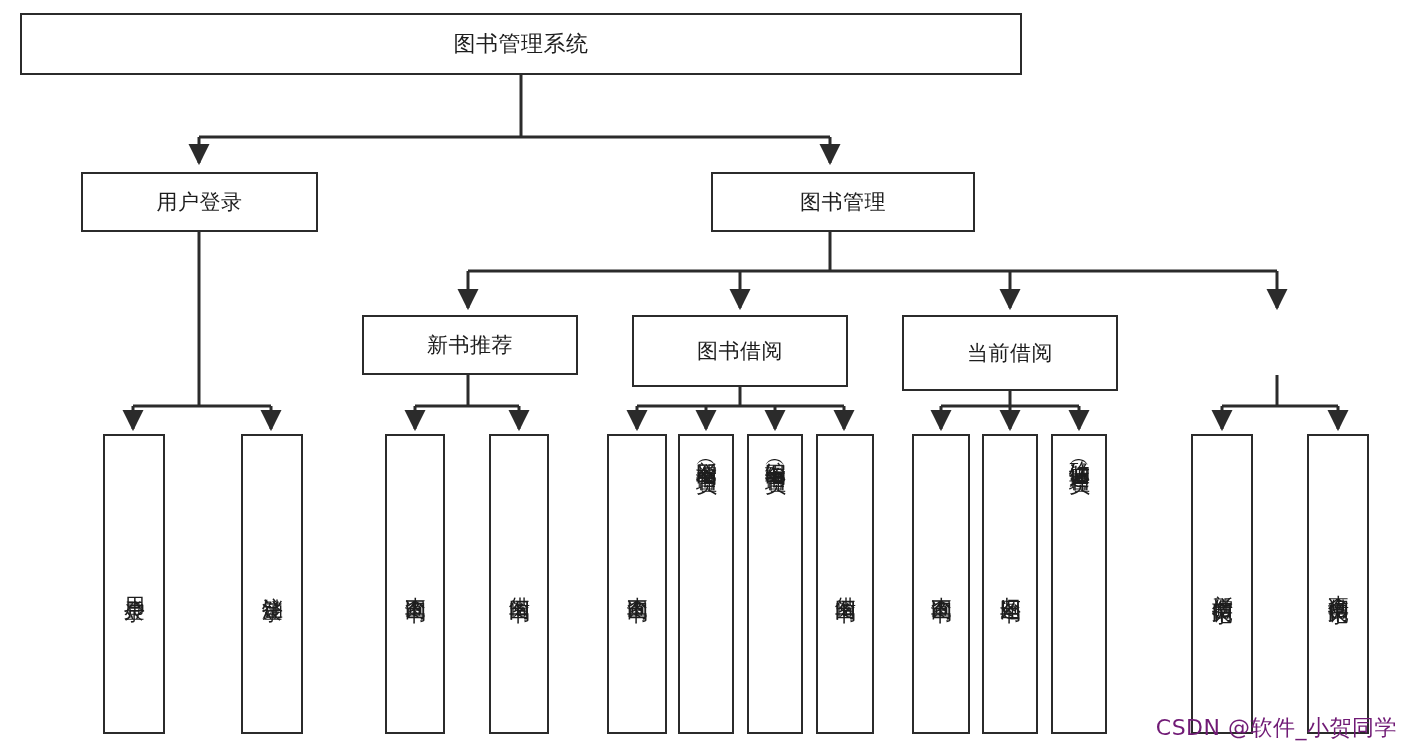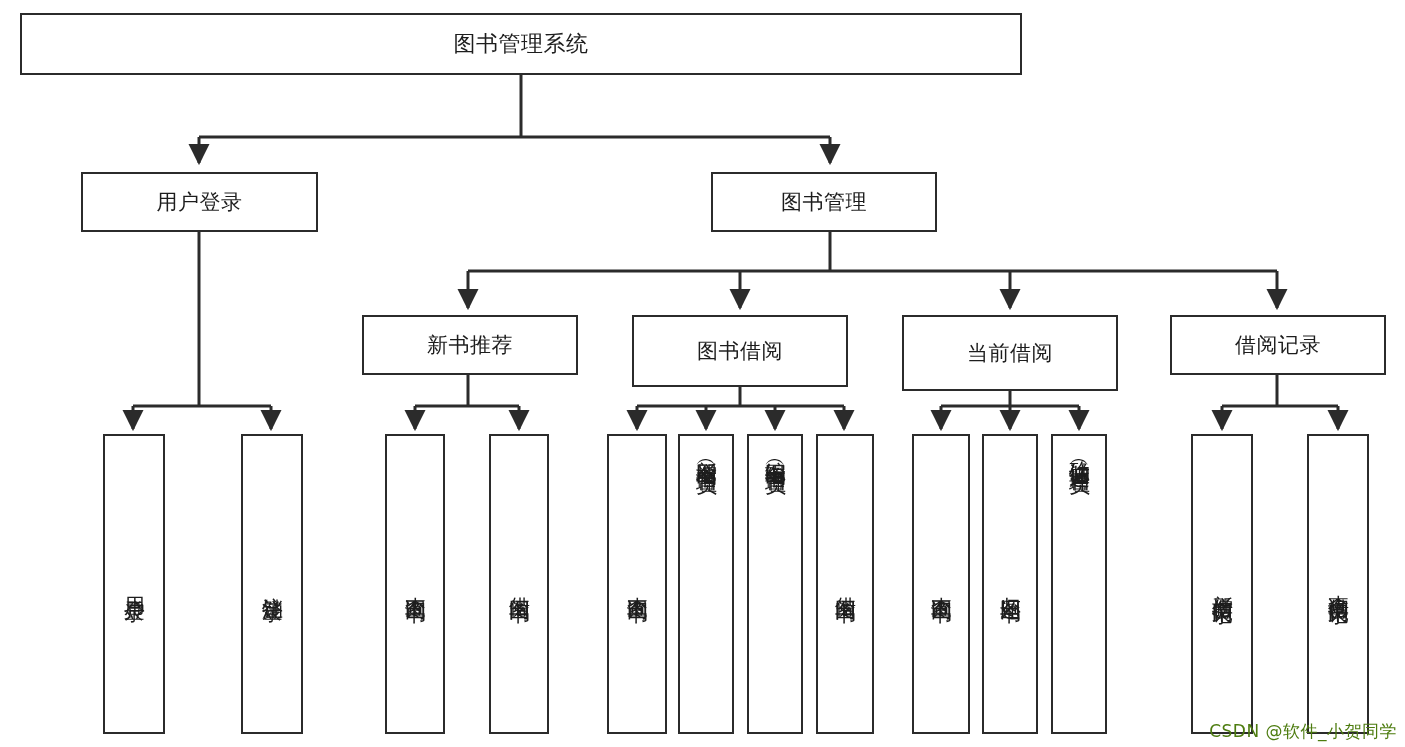--- a/index.html
+++ b/index.html
@@ -65,22 +65,22 @@
     white-space: nowrap;
   }
   .node.vert.mid {
     align-items: center;
     padding-top: 0;
   }
   #watermark {
     position: absolute;
     right: 8px;
     bottom: 4px;
-    font-size: 17px;
-    color: #4d7c0f;
+    font-size: 22px;
+    color: #701a75;
     white-space: nowrap;
     letter-spacing: 0.5px;
   }
 </style>
 </head>
 <body>
 
 <div id="canvas">
 
   <svg id="edges" viewBox="0 0 1405 747" xmlns="http://www.w3.org/2000/svg">
@@ -133,36 +133,33 @@
     </g>
   </svg>
 
   <div class="node horiz root" style="left:20px; top:13px; width:1002px; height:62px;">
     <span class="label">图书管理系统</span>
   </div>
 
   <div class="node horiz" style="left:81px; top:172px; width:237px; height:60px;">
     <span class="label">用户登录</span>
   </div>
-  <div class="node horiz" style="left:711px; top:172px; width:226px; height:60px;">
+  <div class="node horiz" style="left:711px; top:172px; width:264px; height:60px;">
     <span class="label">图书管理</span>
   </div>
 
   <div class="node horiz" style="left:362px; top:315px; width:216px; height:60px;">
     <span class="label">新书推荐</span>
   </div>
   <div class="node horiz" style="left:632px; top:315px; width:216px; height:72px;">
     <span class="label">图书借阅</span>
   </div>
   <div class="node horiz" style="left:902px; top:315px; width:216px; height:76px;">
     <span class="label">当前借阅</span>
   </div>
-  <div class="node horiz" style="left:1170px; top:315px; width:216px; height:60px;">
-    <span class="label">借阅记录</span>
-  </div>
 
   <div class="node vert mid" style="left:103px; top:434px; width:62px; height:300px;">
     <span class="label">用户登录</span>
   </div>
   <div class="node vert mid" style="left:241px; top:434px; width:62px; height:300px;">
     <span class="label">注销登录</span>
   </div>
 
   <div class="node vert mid" style="left:385px; top:434px; width:60px; height:300px;">
     <span class="label">查询图书</span>

